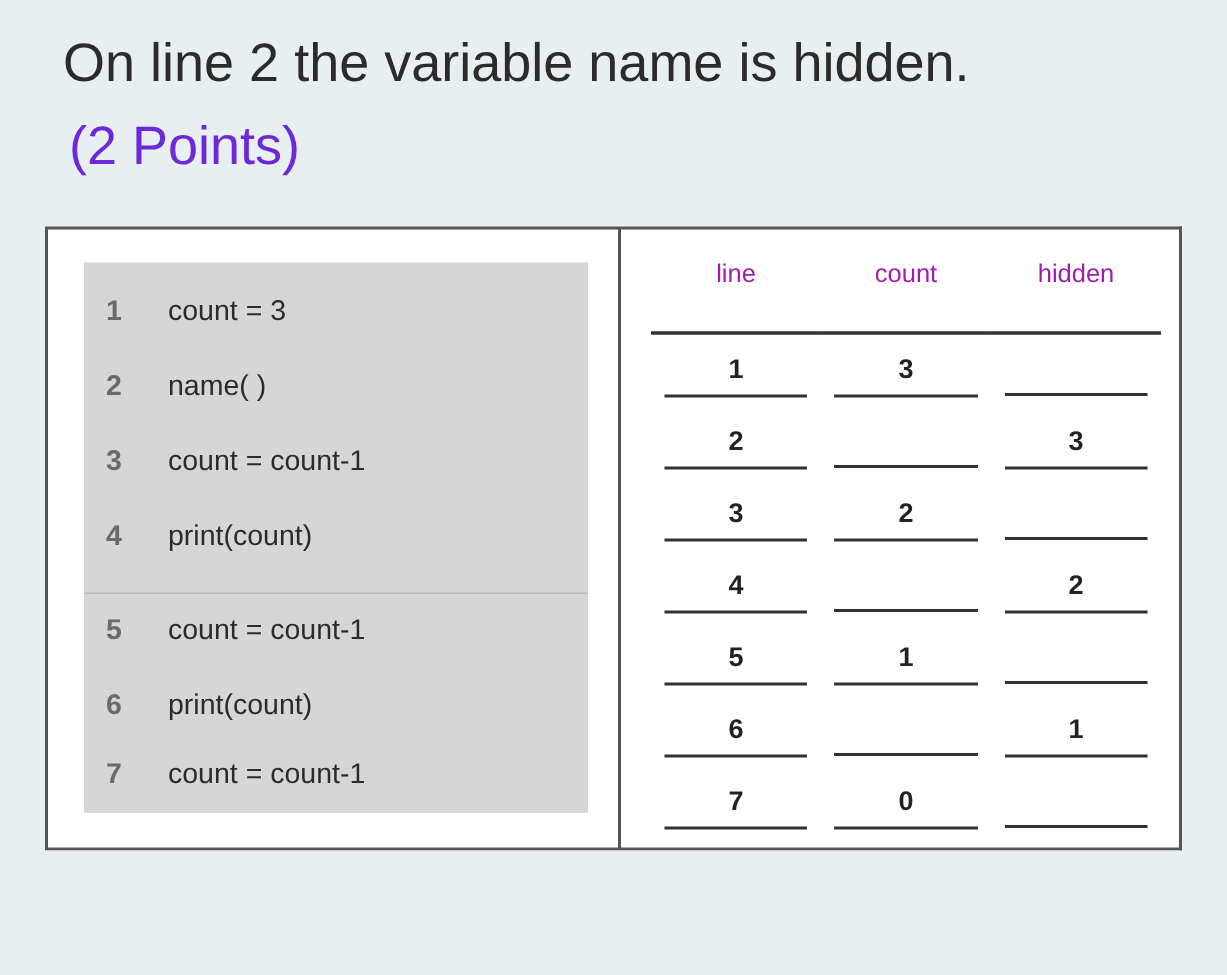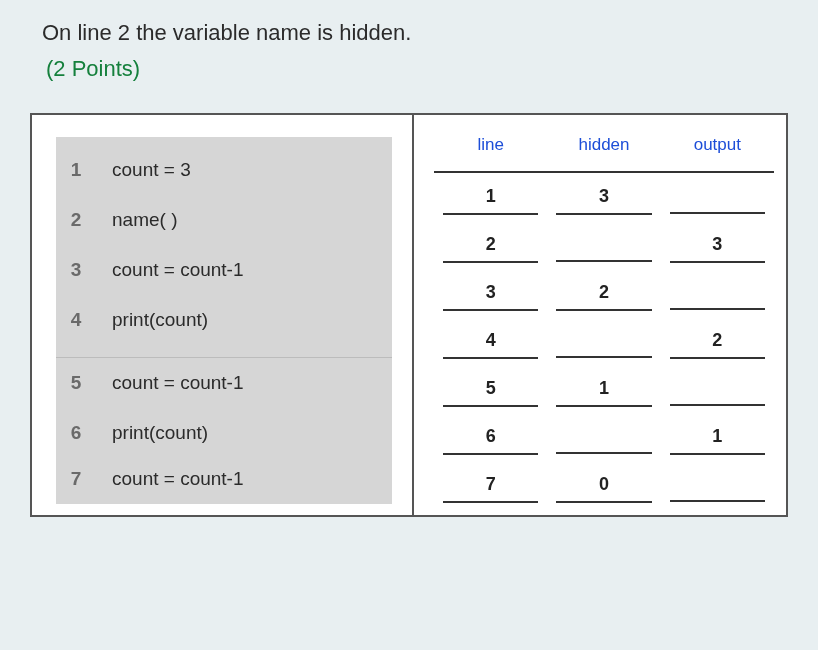--- a/index.html
+++ b/index.html
@@ -7,34 +7,34 @@
     padding: 0;
     background: #e8eff1;
     font-family: Arial, Helvetica, sans-serif;
     color: #222;
     width: 818px;
   }
   .page {
     padding: 18px 30px 0 30px;
   }
   .question-block {
-    font-size: 22px;
+    font-size: 36px;
     line-height: 1.35;
     padding-left: 12px;
     padding-bottom: 30px;
   }
   .question-line1, .question-line2 {
     color: #2b2b2b;
   }
   .required {
     color: #c0392b;
     display: inline;
   }
   .points {
-    color: #15803d;
+    color: #6d28d9;
     margin-top: 6px;
     padding-left: 4px;
   }
   .content-row {
     display: flex;
     align-items: stretch;
   }
   .code-panel {
     background: #ffffff;
     border: 2px solid #555;
@@ -81,22 +81,22 @@
     box-sizing: border-box;
     padding: 14px 12px 6px 20px;
   }
   .trace-table {
     width: 100%;
     border-collapse: collapse;
   }
   .trace-table th {
     font-weight: normal;
     font-size: 17px;
-    color: #1d4ed8;
-    padding: 6px 0 16px 0;
+    color: #a21caf;
+    padding: 6px 0 28px 0;
     text-align: center;
     border-bottom: 2px solid #333;
     width: 33%;
   }
   .trace-table td {
     text-align: center;
     font-size: 18px;
     font-weight: bold;
     color: #222;
     height: 46px;
@@ -152,22 +152,22 @@
           <div class="codetxt">count = count-1</div>
         </div>
       </div>
     </div>
 
     <div class="trace-panel">
       <table class="trace-table">
         <thead>
           <tr>
             <th>line</th>
+            <th>count</th>
             <th>hidden</th>
-            <th>output</th>
           </tr>
         </thead>
         <tbody>
           <tr>
             <td>
                 <div class="cell">1</div>
               </td>
             <td>
                 <div class="cell">3</div>
               </td>

